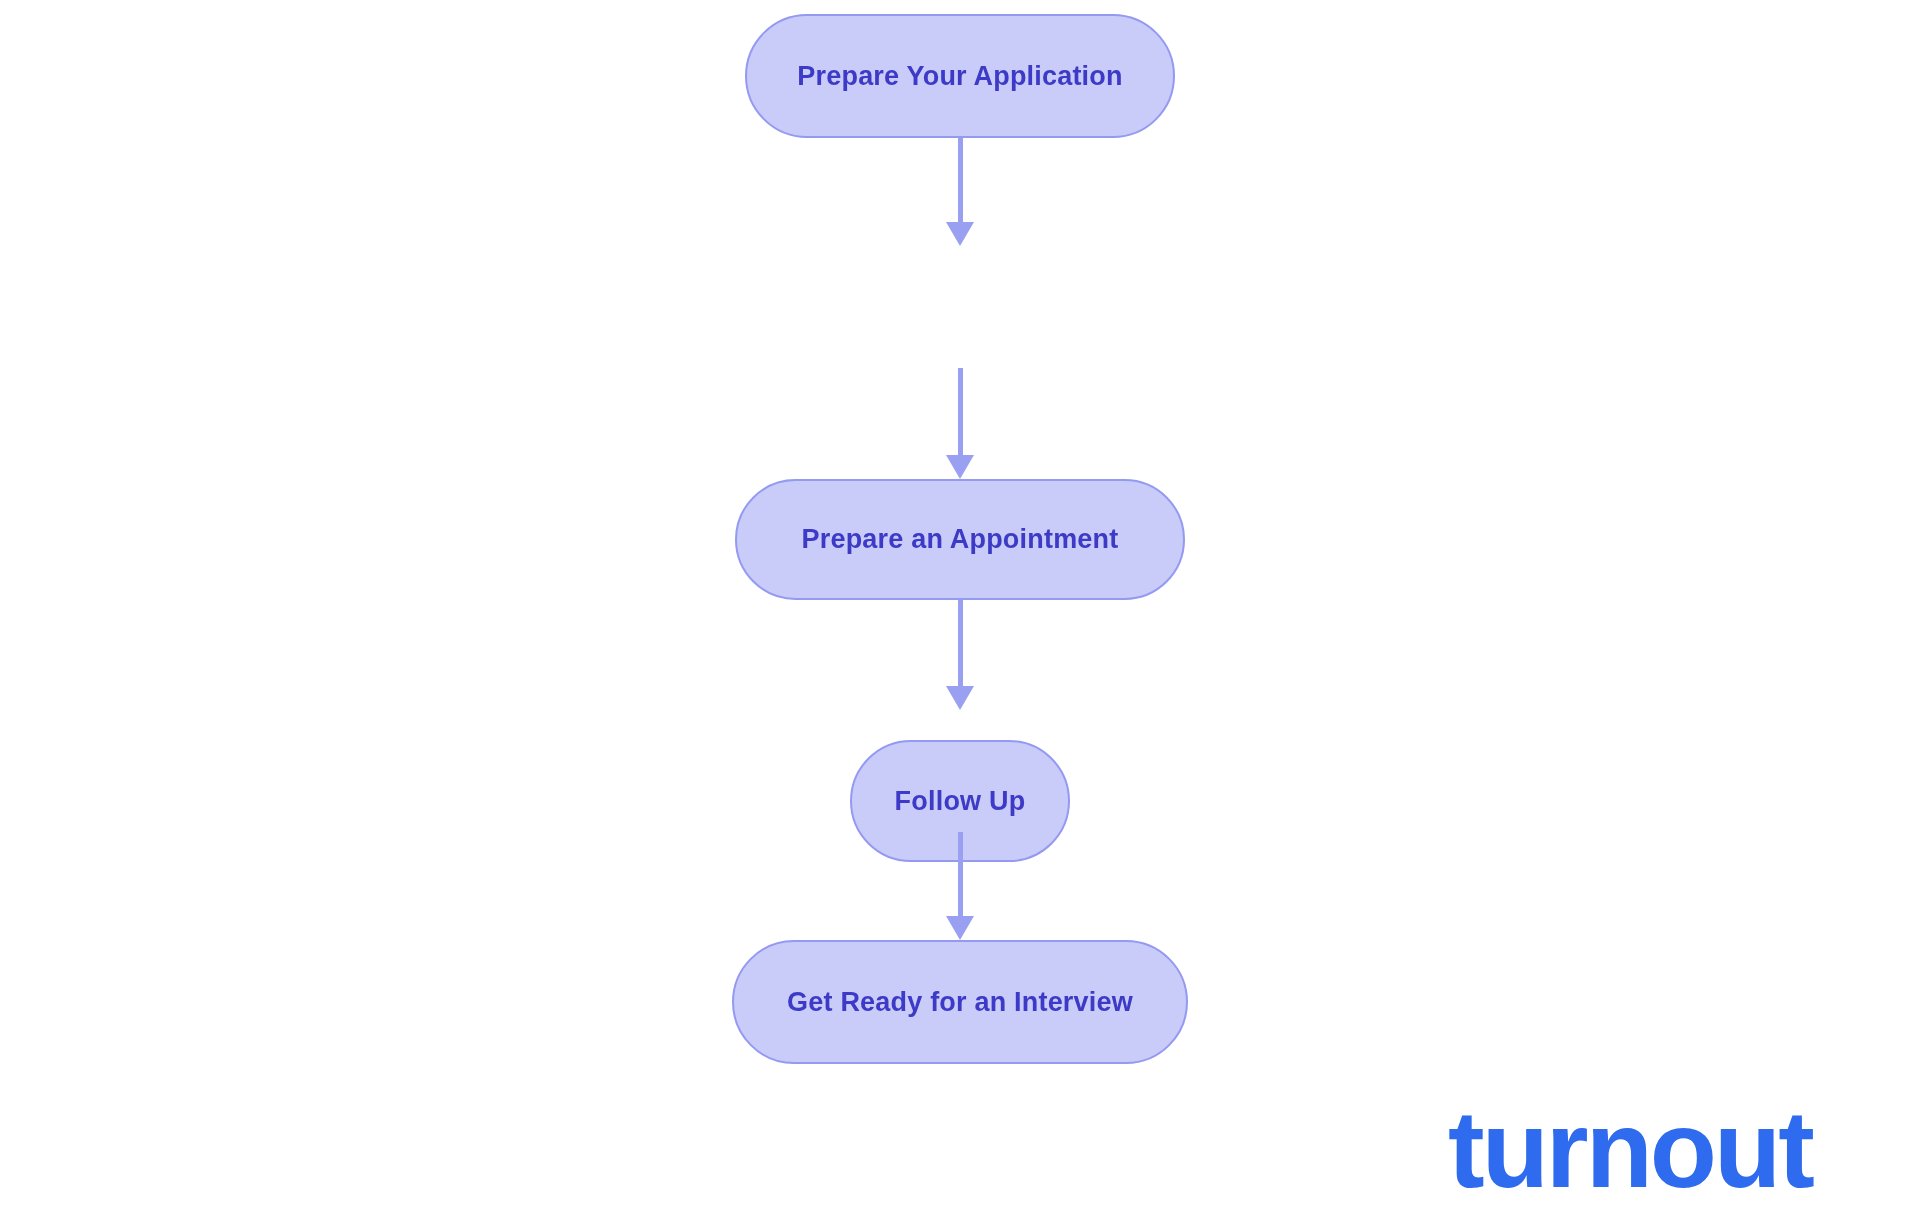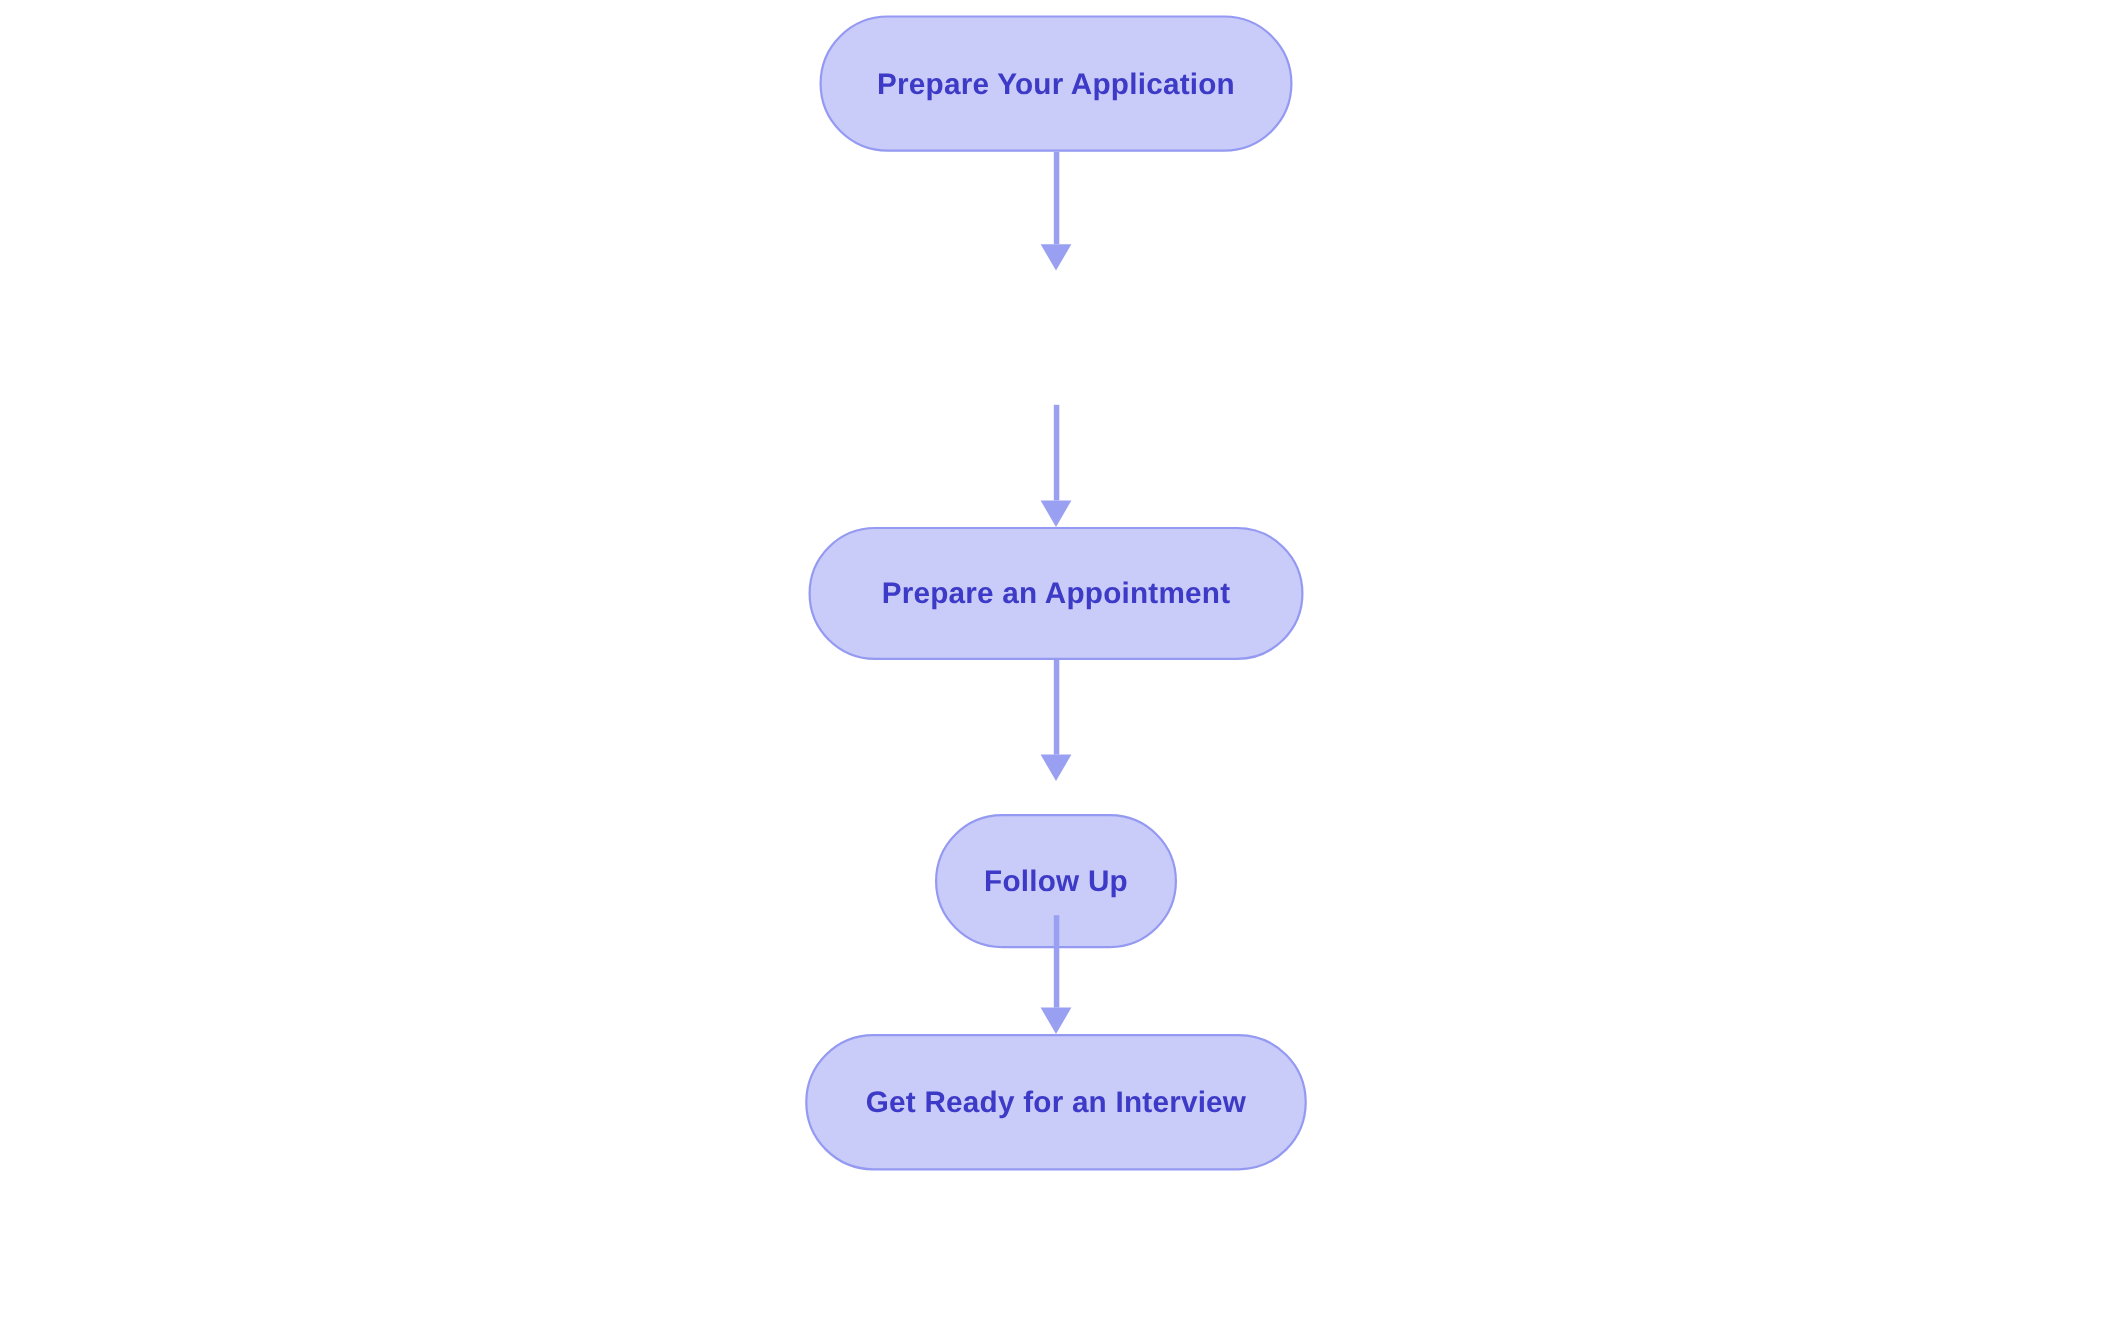--- a/index.html
+++ b/index.html
@@ -102,14 +102,15 @@
 
   <div class="flow-arrow" style="left:946px; top:832px; height:108px;">
     <div class="arrow-line"></div>
     <div class="arrow-head"></div>
   </div>
 
   <div class="flow-node" style="left:732px; top:940px; width:456px; height:124px;">
     <span class="node-label">Get Ready for an Interview</span>
   </div>
 
+  <div class="brand-logo">turnout</div>
 
 </div>
 
 </body></html>

